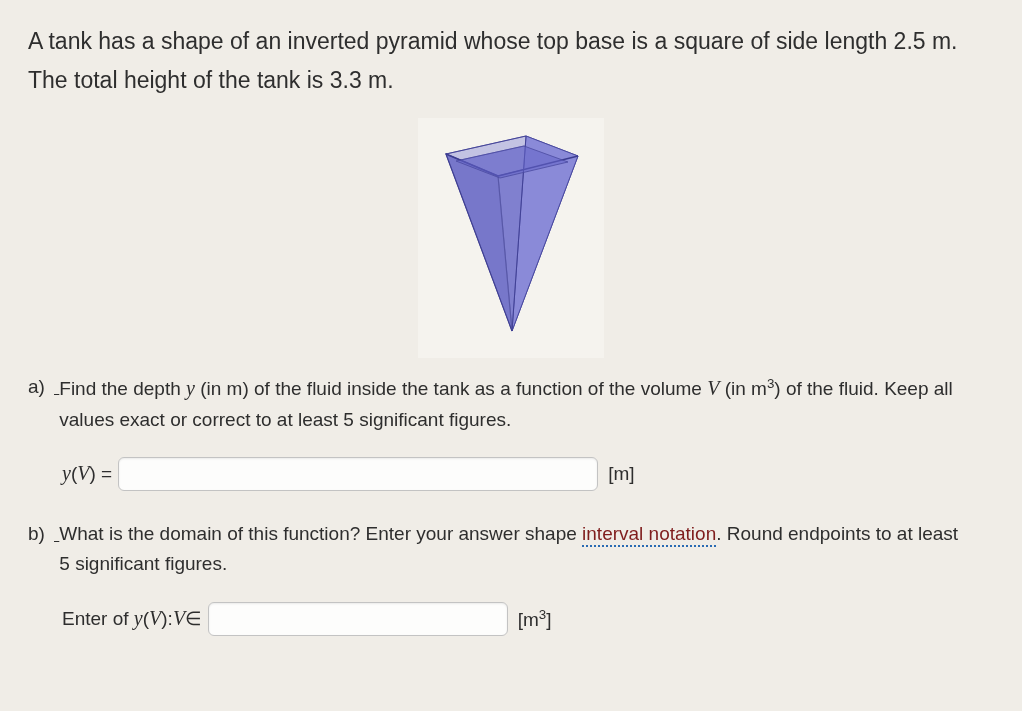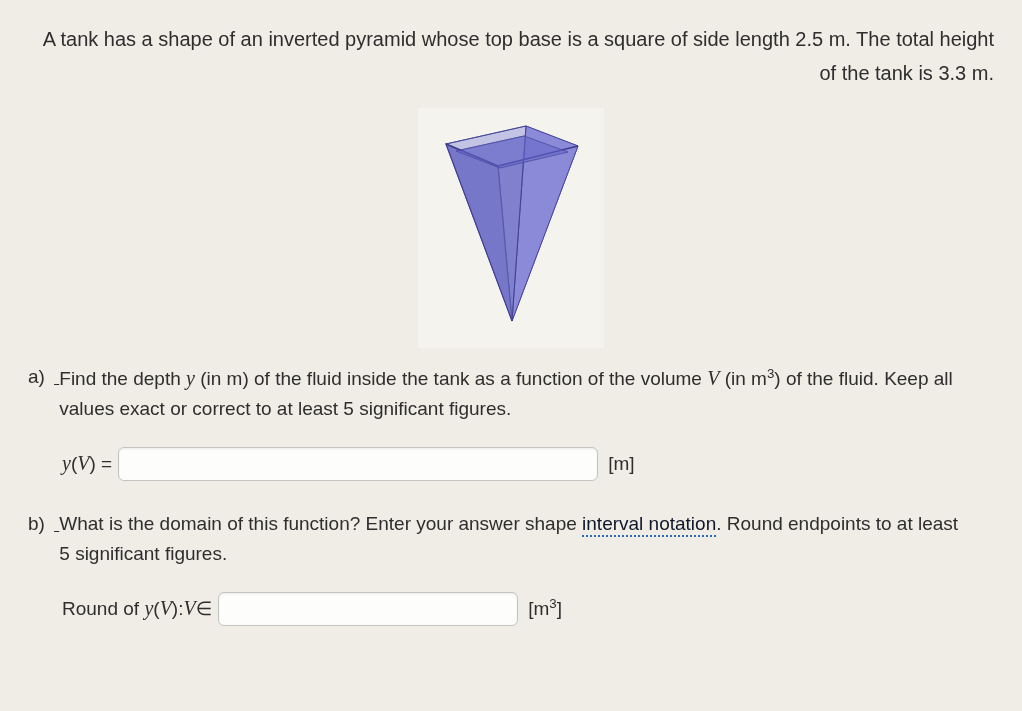--- a/index.html
+++ b/index.html
@@ -10,23 +10,22 @@
     background: #f0ede7;
     font-family: Arial, Helvetica, sans-serif;
     color: #2e2e2e;
     overflow: hidden;
   }
   .page {
     padding: 22px 28px;
     box-sizing: border-box;
   }
   .intro {
-    font-size: 20px;
+    font-size: 23px;
     line-height: 1.7;
-    text-align: right;
   }
   .figure-wrap {
     text-align: center;
     margin: 18px 0 14px 0;
   }
   .figure {
     display: inline-block;
     background: #f5f3ee;
     padding: 8px;
   }
@@ -66,21 +65,21 @@
     box-shadow: inset 0 1px 2px rgba(0,0,0,0.08);
     font-size: 16px;
     padding: 0 8px;
     box-sizing: border-box;
     margin: 0 6px;
   }
   .wide { width: 480px; }
   .med { width: 300px; }
   .unit { margin-left: 4px; font-size: 19px; }
   .link {
-    color: #0f172a;
+    color: #7f1d1d;
     border-bottom: 2px dotted #2a6bb3;
     padding-bottom: 1px;
   }
   sup { font-size: 0.7em; }
 </style>
 </head>
 <body>
 
 <div class="page">
 
@@ -127,20 +126,20 @@
   </div>
 
   <div class="part" style="margin-top:28px">
     <span class="part-label">b)</span>
     <span class="part-body">
       <span>What is the domain of this function? Enter your answer shape </span><span class="link">interval notation</span><span>. Round endpoints to at least 5 significant figures.</span>
     </span>
   </div>
 
   <div class="formula-row">
-    <span>Round of </span>&nbsp;<span class="mathvar">y</span><span>(</span><span class="mathvar">V</span><span>): </span><span class="mathvar">V</span><span> ∈ </span>
+    <span>Enter of </span>&nbsp;<span class="mathvar">y</span><span>(</span><span class="mathvar">V</span><span>): </span><span class="mathvar">V</span><span> ∈ </span>
     <input type="text" class="answer-input med" style="">
     <span class="unit">
       <span>[m</span><sup>3</sup><span>]</span>
     </span>
   </div>
 
 </div>
 
 </body></html>

